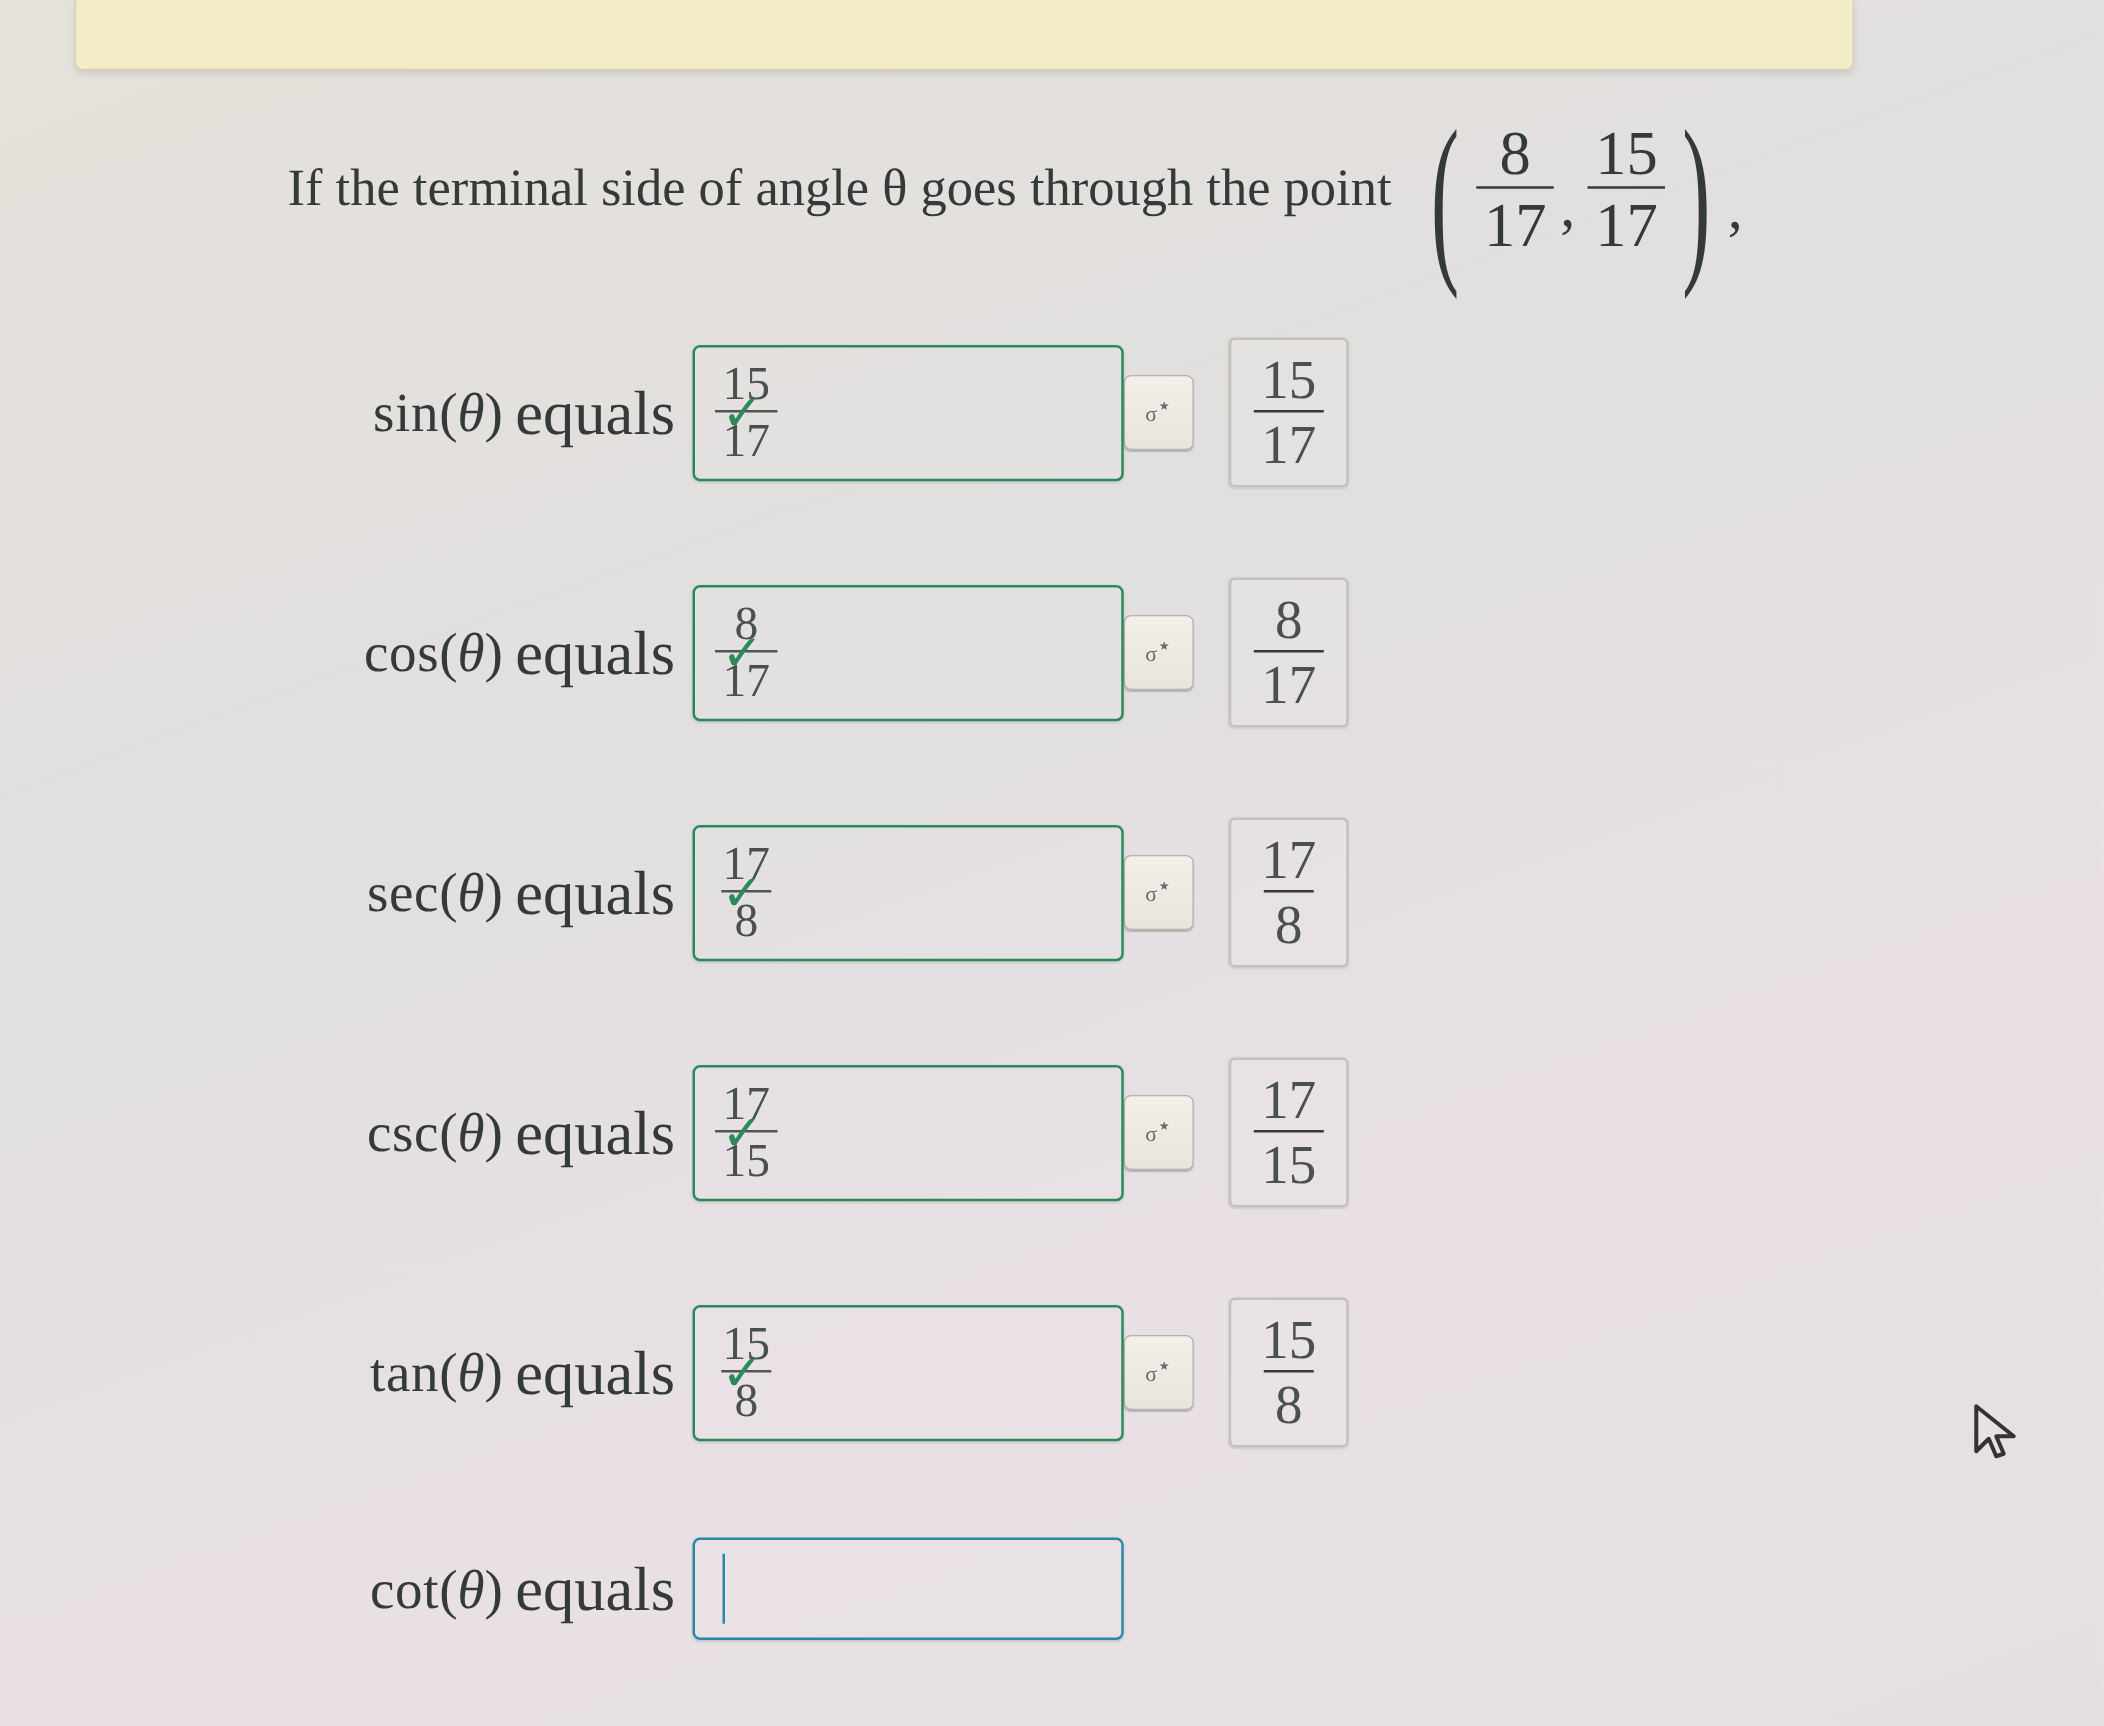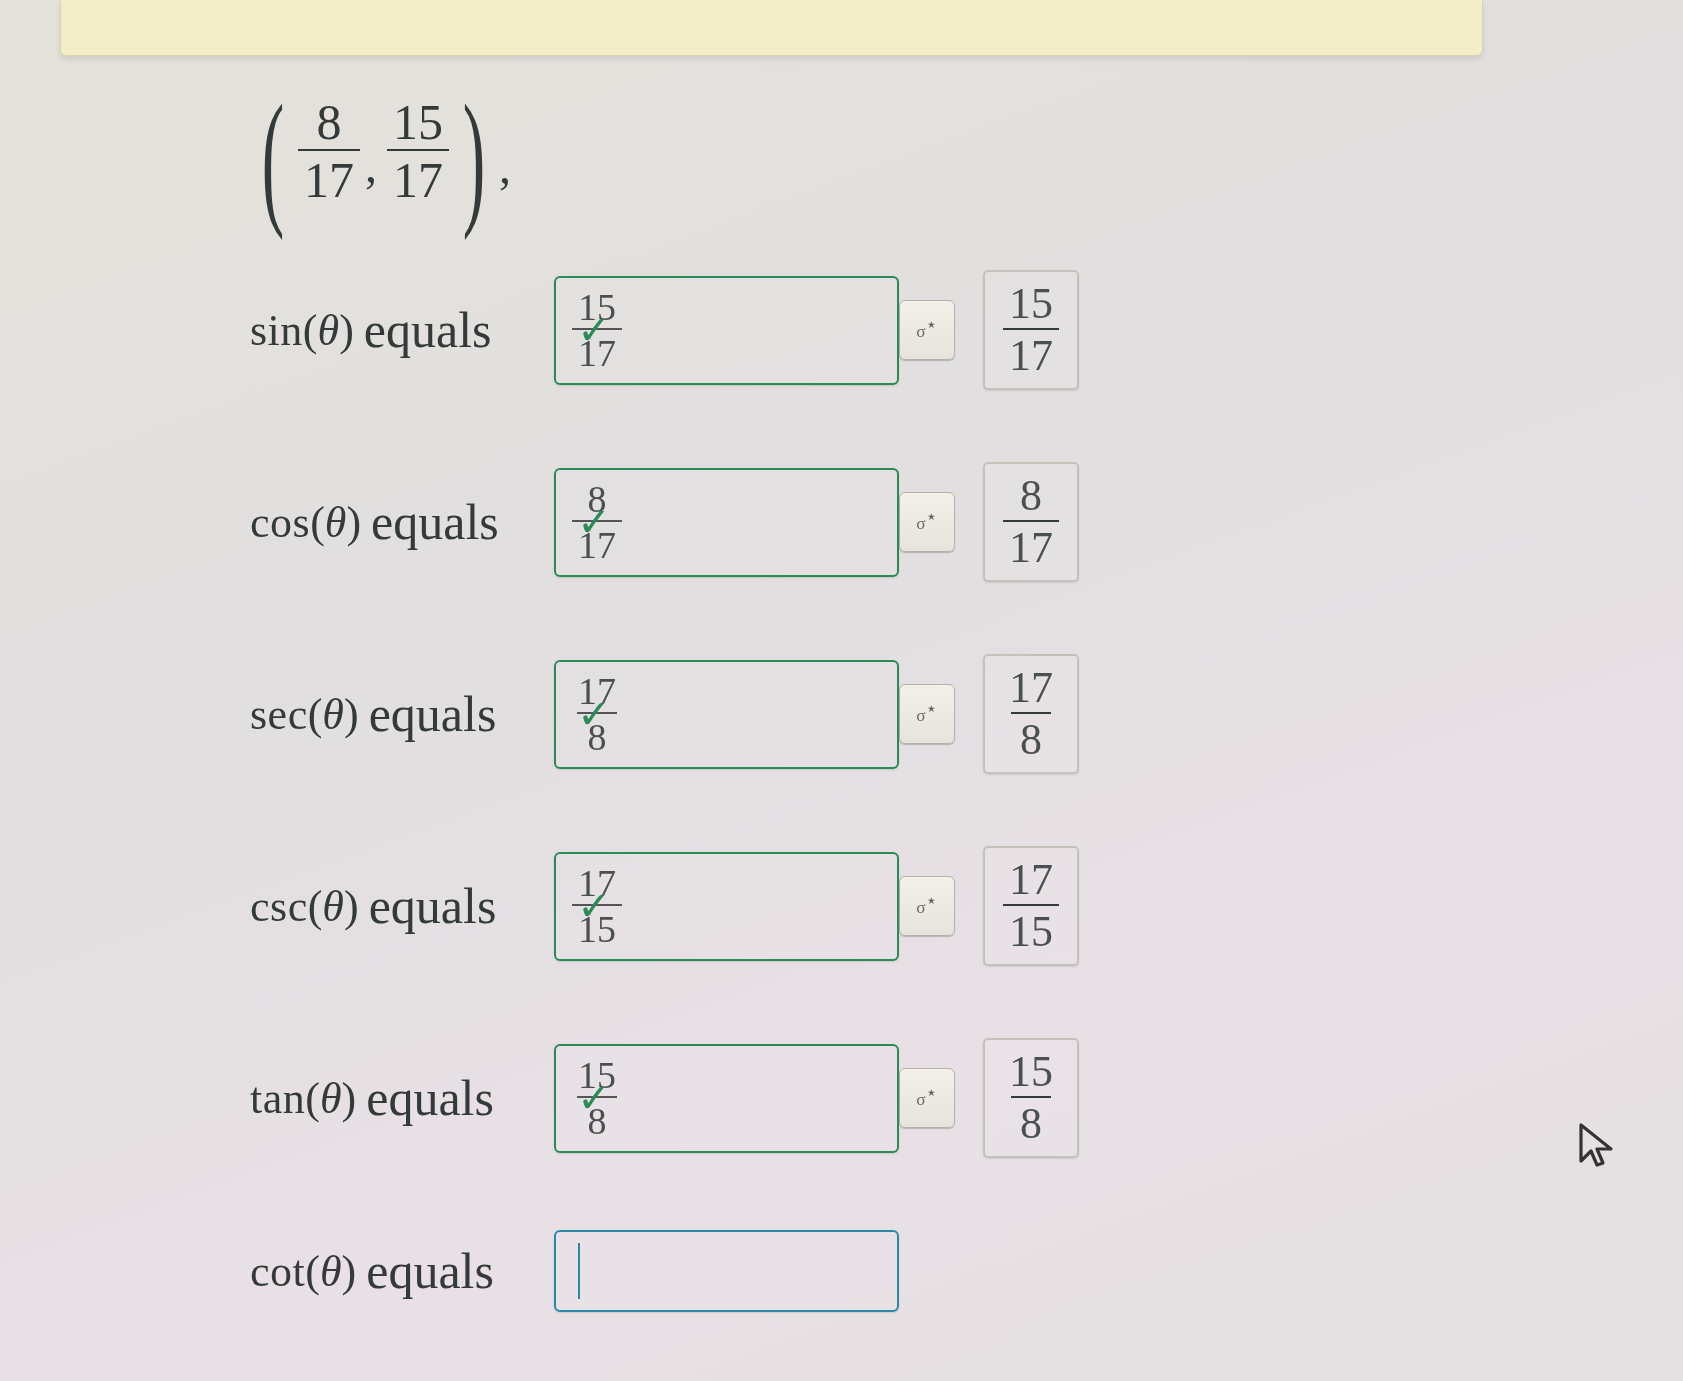--- a/index.html
+++ b/index.html
@@ -85,20 +85,21 @@
     display: flex;
     align-items: center;
     margin-bottom: 72px;
   }
   .row:last-child { margin-bottom: 0; }
   .label {
     display: flex;
     align-items: center;
     font-size: 44px;
     width: 290px;
+    justify-content: flex-end;
     margin-right: 14px;
   }
   .fn { letter-spacing: 0.5px; }
   .theta-group {
     display: inline-flex;
     align-items: center;
     font-family: "Times New Roman", serif;
   }
   .equals-word {
     margin-left: 10px;
@@ -176,20 +177,21 @@
     width: 48px;
     height: 52px;
   }
 </style>
 </head>
 <body>
 
 <div class="topbar"></div>
 
 <div class="question">
+  <span>If the terminal side of angle θ goes through the point</span>
   <span style="width:18px;"></span>
   <span class="large-paren">(</span>
   <span class="point-frac-group">
     <span class="frac">
       <span class="num">8</span>
       <span class="den">17</span>
     </span>
     <span class="comma-sep">,</span>
     <span class="frac">
       <span class="num">15</span>

